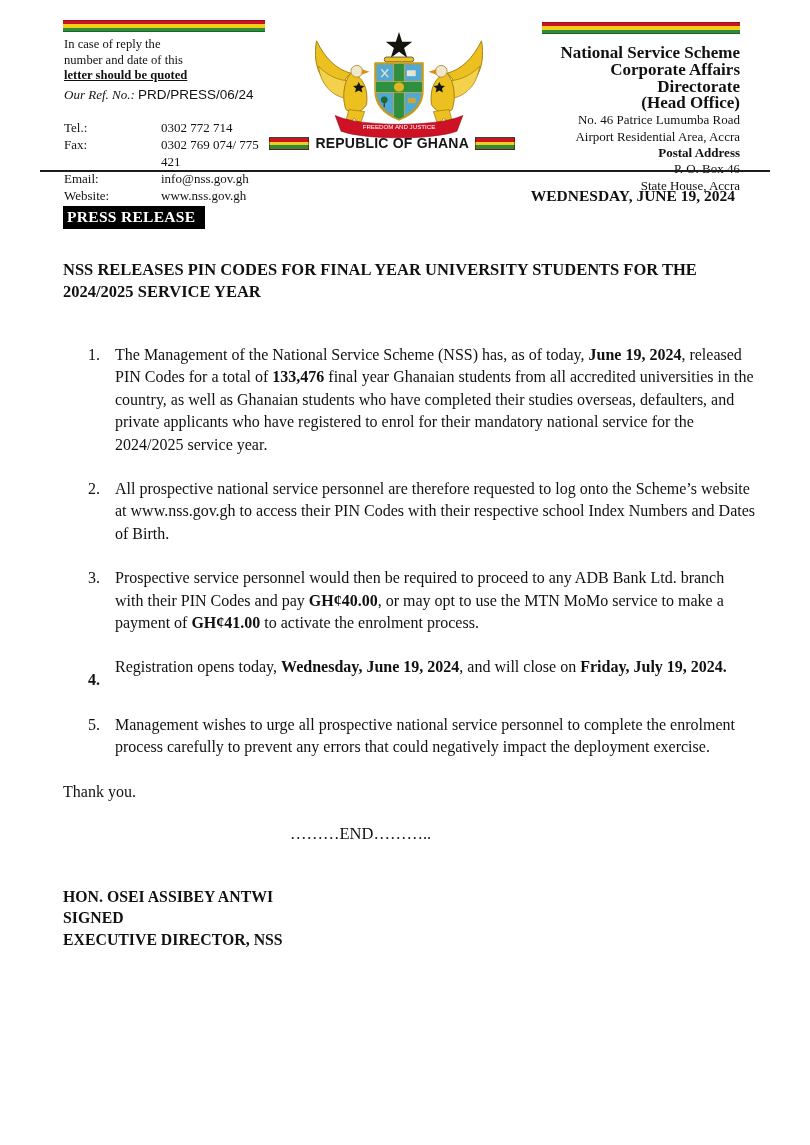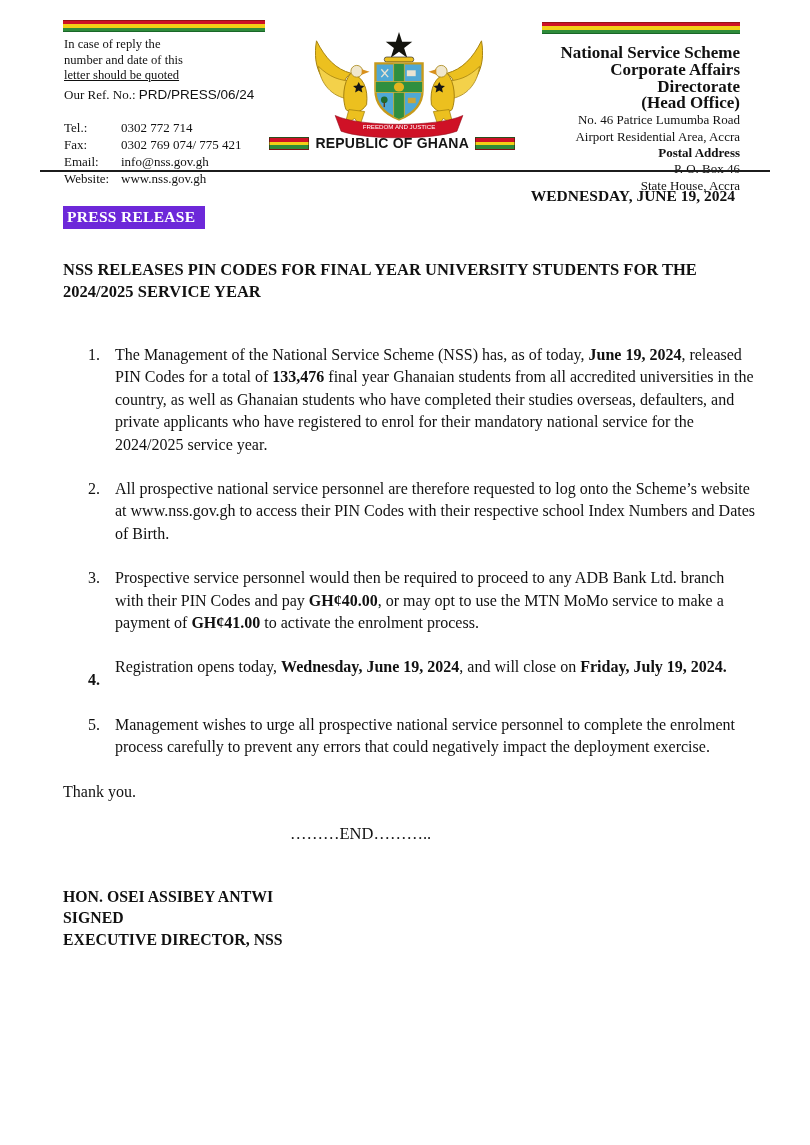--- a/index.html
+++ b/index.html
@@ -14,26 +14,26 @@
       var(--flag-red,#ce1126) 0 33.4%,
       var(--flag-gold,#f5d018) 33.4% 66.8%,
       var(--flag-green,#2e8b3a) 66.8% 100%);
     box-shadow:inset 0 1px 0 rgba(80,20,0,.45), inset 0 -1px 0 rgba(0,60,20,.45);
   }
   .bar-left{left:63px;top:20px;width:202px;}
   .bar-right{left:542px;top:22px;width:198px;}
 
   .hdr-left{position:absolute;left:64px;top:37px;width:215px;}
   .note{font-size:12.6px;line-height:15.6px;}
-  .u{text-decoration:underline;}
+  .u{text-decoration:underline;font-weight:bold;}
   .ref{margin-top:3px;font-size:13px;white-space:nowrap;}
-  .ref .lbl{text-align:right;}
+  .ref .lbl{font-style:italic;text-align:right;}
   .ref .val{font-family:"Liberation Sans",sans-serif;font-size:13.5px;}
   .contacts{margin-top:16px;font-size:13px;line-height:17px;}
-  .contacts .row{display:flex;}
+  .contacts .row{display:flex;gap:40px;}
   .contacts .lbl{width:57px;flex:none;}
 
   .emblem{position:absolute;left:315px;top:31px;width:168px;height:110px;}
   .republic-row{
     position:absolute;left:295px;top:135px;width:220px;
     display:flex;align-items:center;justify-content:flex-end;gap:6px;
   }
   .republic-row .txt{
     font-family:"Liberation Sans",sans-serif;font-weight:bold;
     font-size:14px;letter-spacing:.2px;white-space:nowrap;color:#161616;
@@ -51,21 +51,21 @@
   .addr{font-size:13px;line-height:16.4px;}
   .postal-lbl{font-weight:bold;font-size:13px;line-height:16.4px;}
 
   .rule{position:absolute;left:40px;right:40px;top:170px;height:2px;background:#1c1c1c;}
 
   
   .letter{position:absolute;left:0;top:172px;width:810px;padding:0 55px 0 63px;box-sizing:border-box;}
   .date{margin-top:15px;text-align:right;padding-right:20px;font-weight:bold;font-size:15.5px;}
   .tag-row{margin-top:1px;}
   .tag{
-    display:inline-block;background:#6d28d9;color:#fff;font-weight:bold;
+    display:inline-block;background:#000000;color:#fff;font-weight:bold;
     font-size:15.5px;line-height:20px;padding:1px 10px 2px 4px;letter-spacing:.3px;
   }
   .title{margin-top:30px;font-weight:bold;font-size:16.5px;line-height:22px;}
   .list{margin:41px 0 0 25px;}
   .item{display:flex;margin-bottom:22px;font-size:16px;line-height:22.4px;}
   .item .num{width:27px;flex:none;}
   .item .itxt{flex:1;}
   .b{font-weight:bold;margin-top:13px;}
   .closing{font-size:16px;line-height:22px;}
   .endline{margin:21px 0 0 227px;font-size:16.5px;}

